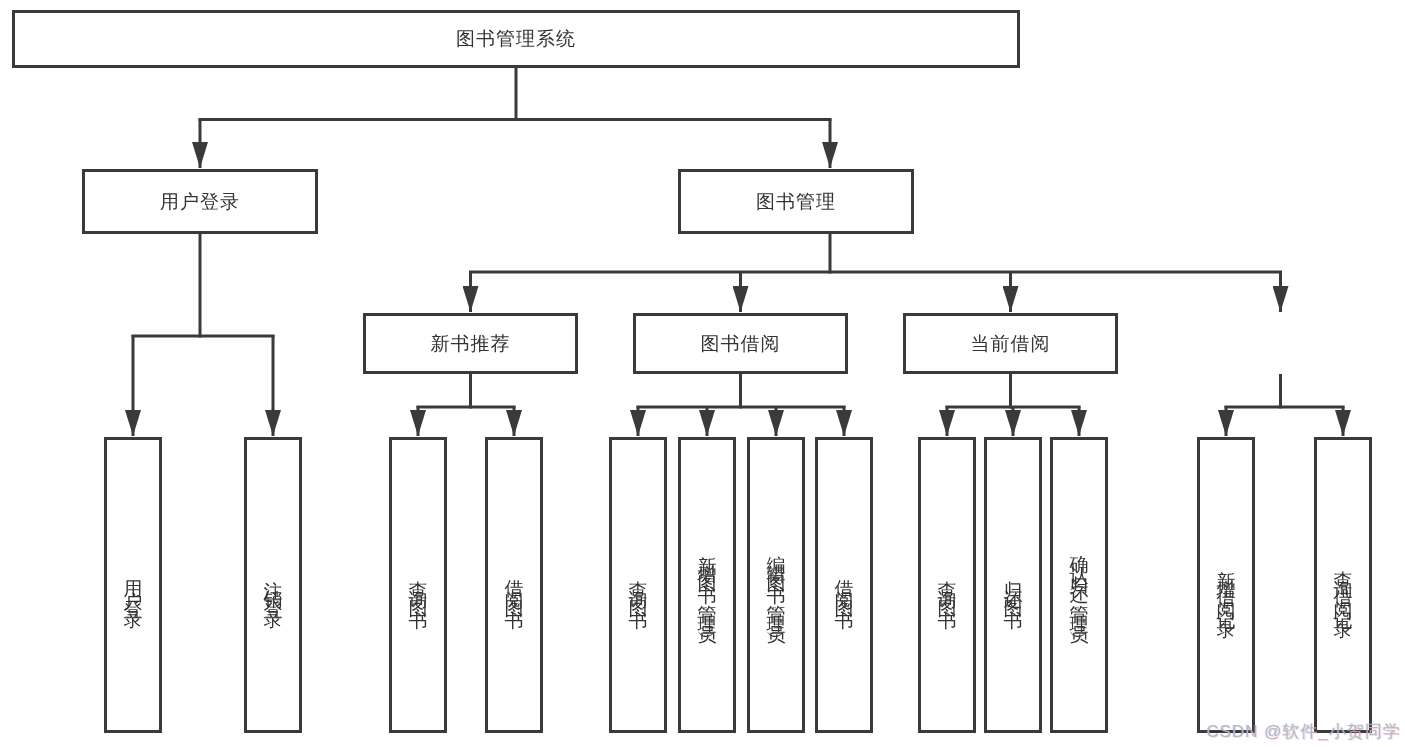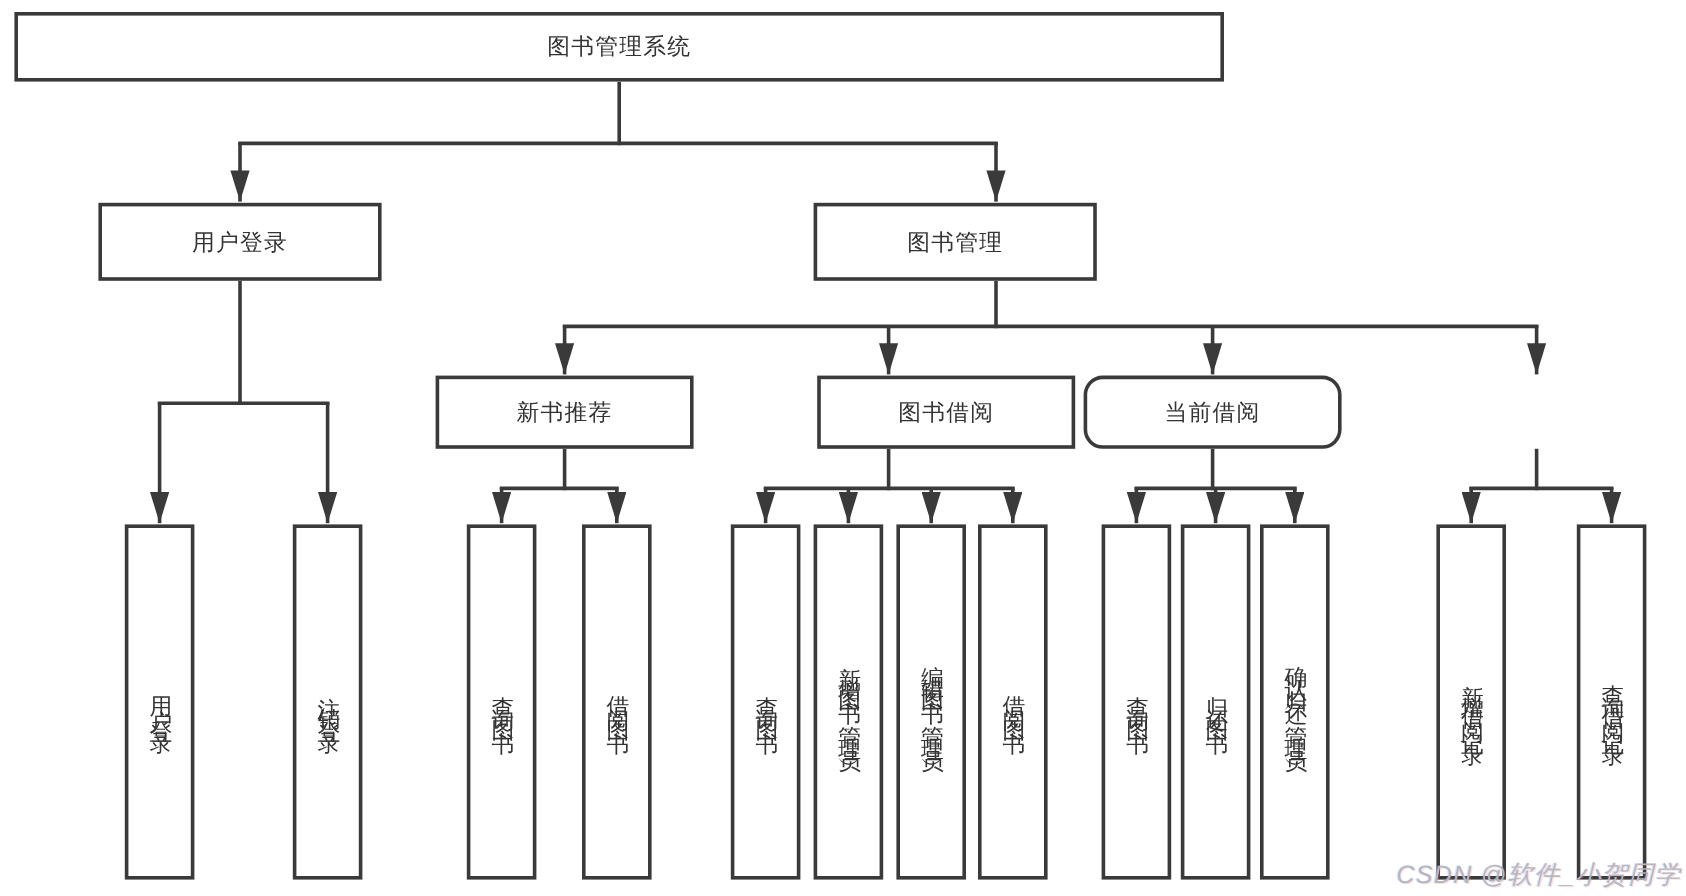--- a/index.html
+++ b/index.html
@@ -31,34 +31,33 @@
     text-orientation:mixed;
     letter-spacing:10px;
     line-height:52px;
     font-size:19px;
   }
   
   .n-root{left:12px;top:10px;width:1008px;height:58px;}
   .n-login{left:82px;top:169px;width:236px;height:65px;}
   .n-mgmt{left:678px;top:169px;width:236px;height:65px;}
   .n-l3a{left:363px;top:313px;width:215px;height:61px;justify-content:center;}
-  .n-l3b{left:633px;top:313px;width:215px;height:61px;margin-left:48px;}
-  .n-l3c{left:903px;top:313px;width:215px;height:61px;border-radius:16px;}
+  .n-l3b{left:633px;top:313px;width:215px;height:61px;}
+  .n-l3c{left:903px;top:313px;width:215px;height:61px;}
   .n-l3d{left:1173px;top:313px;width:215px;height:61px;}
   .leaf{top:437px;width:58px;height:296px;}
   .lf-1a{left:104px;} .lf-1b{left:244px;}
   .lf-2a{left:389px;} .lf-2b{left:485px;}
   .lf-3a{left:609px;} .lf-3b{left:678px;} .lf-3c{left:747px;} .lf-3d{left:815px;}
   .lf-4a{left:918px;} .lf-4b{left:984px;} .lf-4c{left:1050px;}
   .lf-5a{left:1197px;} .lf-5b{left:1314px;}
   .watermark{
     position:absolute;right:4px;bottom:4px;
-    color:var(--wm);font-size:21px;letter-spacing:1px;
+    color:var(--wm);font-size:17px;letter-spacing:1px;
     text-shadow:1px 1px 0 rgba(255,120,120,.25), -1px 0 0 rgba(120,150,255,.25);
-    font-style:italic;
   }
   svg line{stroke:var(--line);stroke-width:3;}
   svg .arw-head{fill:var(--line);}
 </style>
 </head>
 <body>
 
 <div id="canvas">
 
   <svg id="wires" width="1405" height="747">

